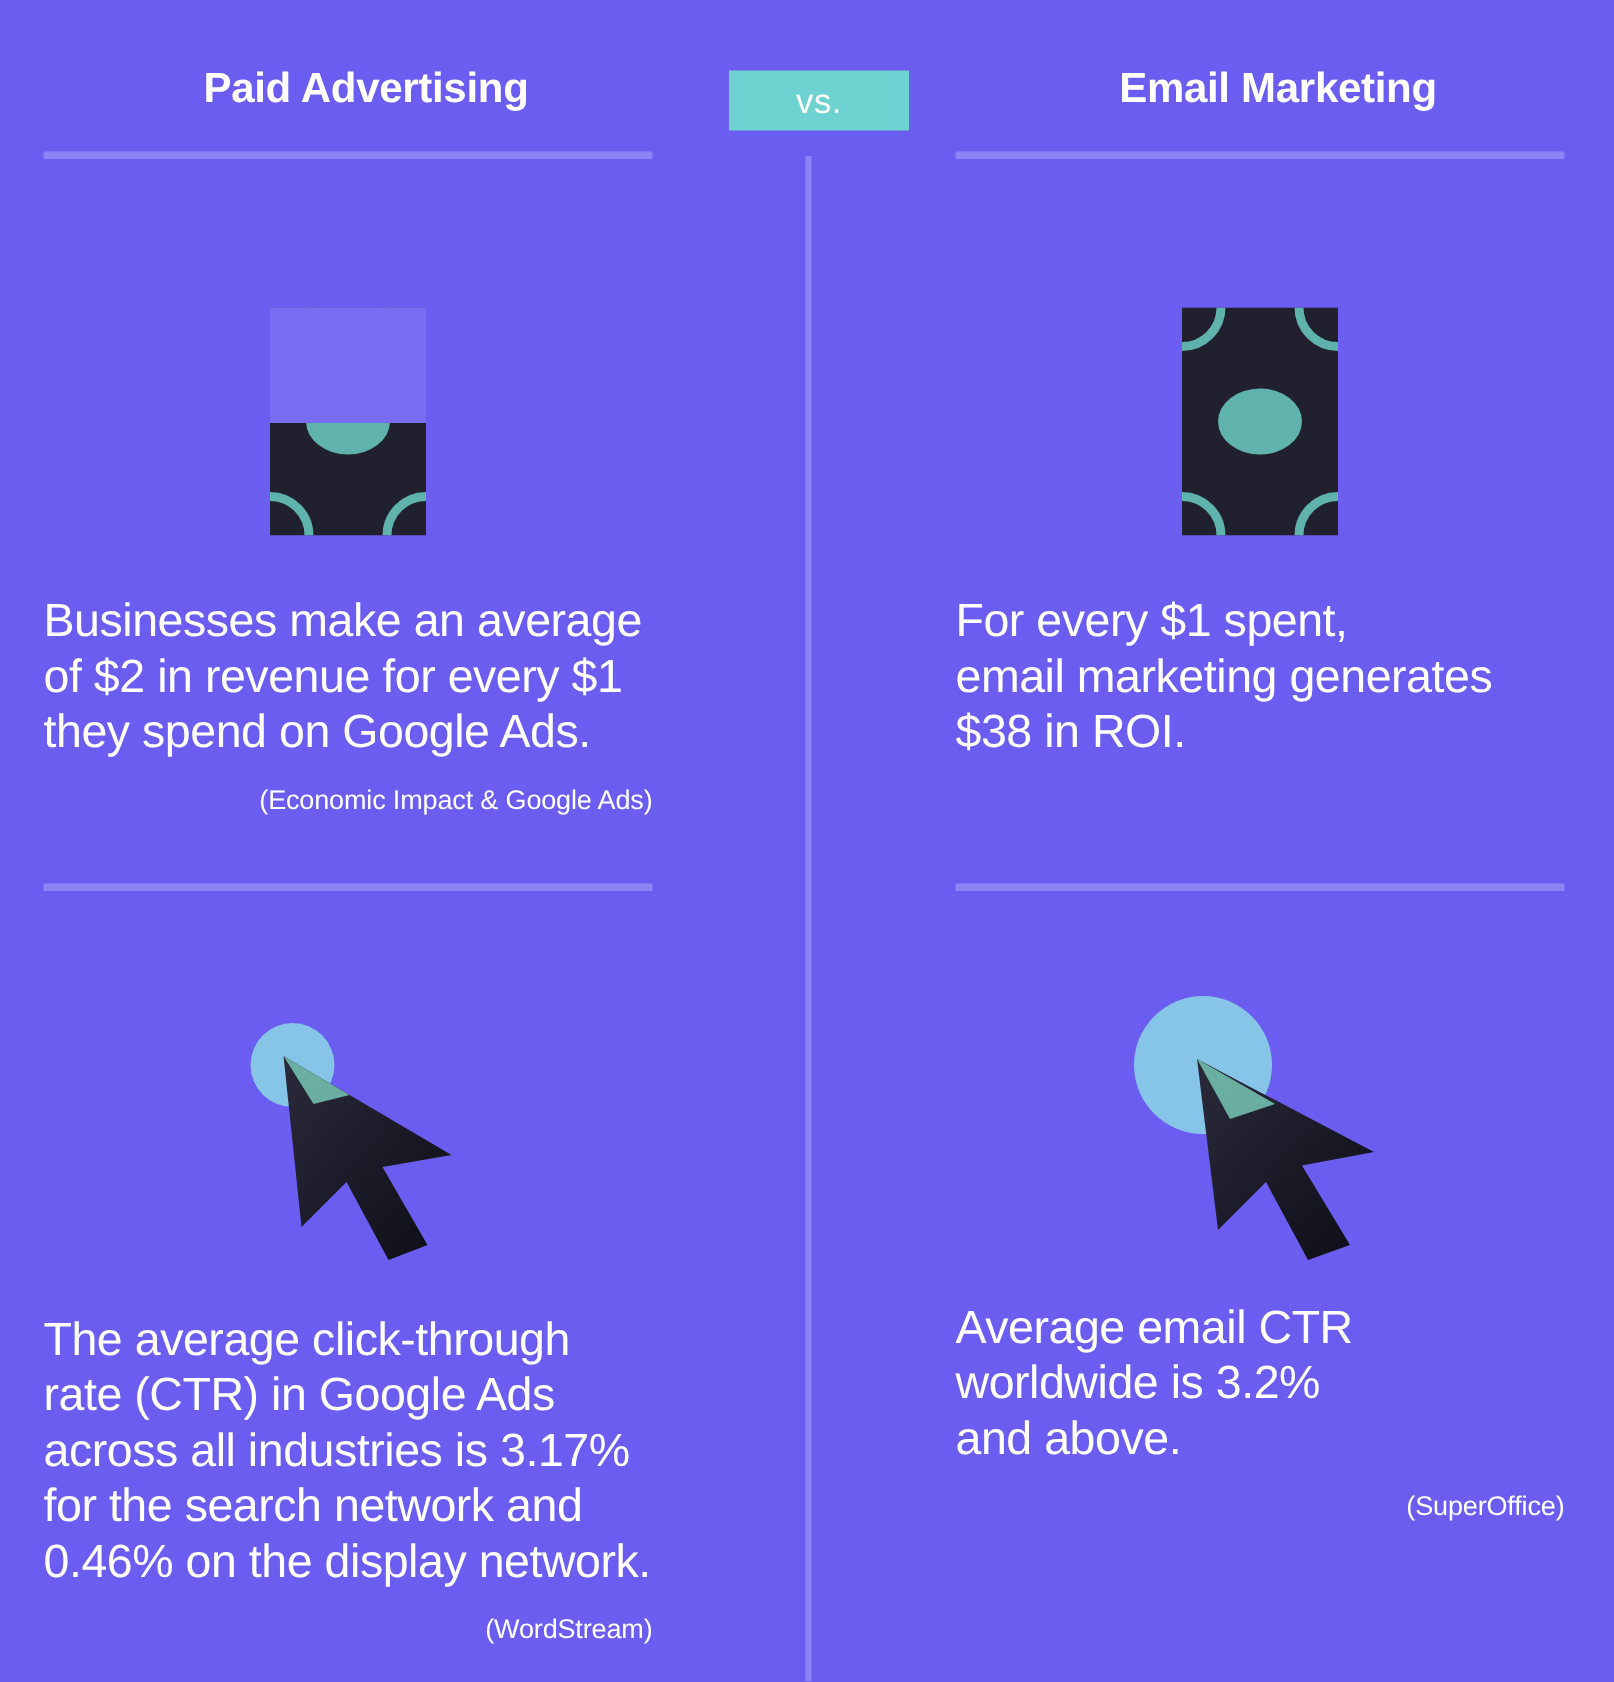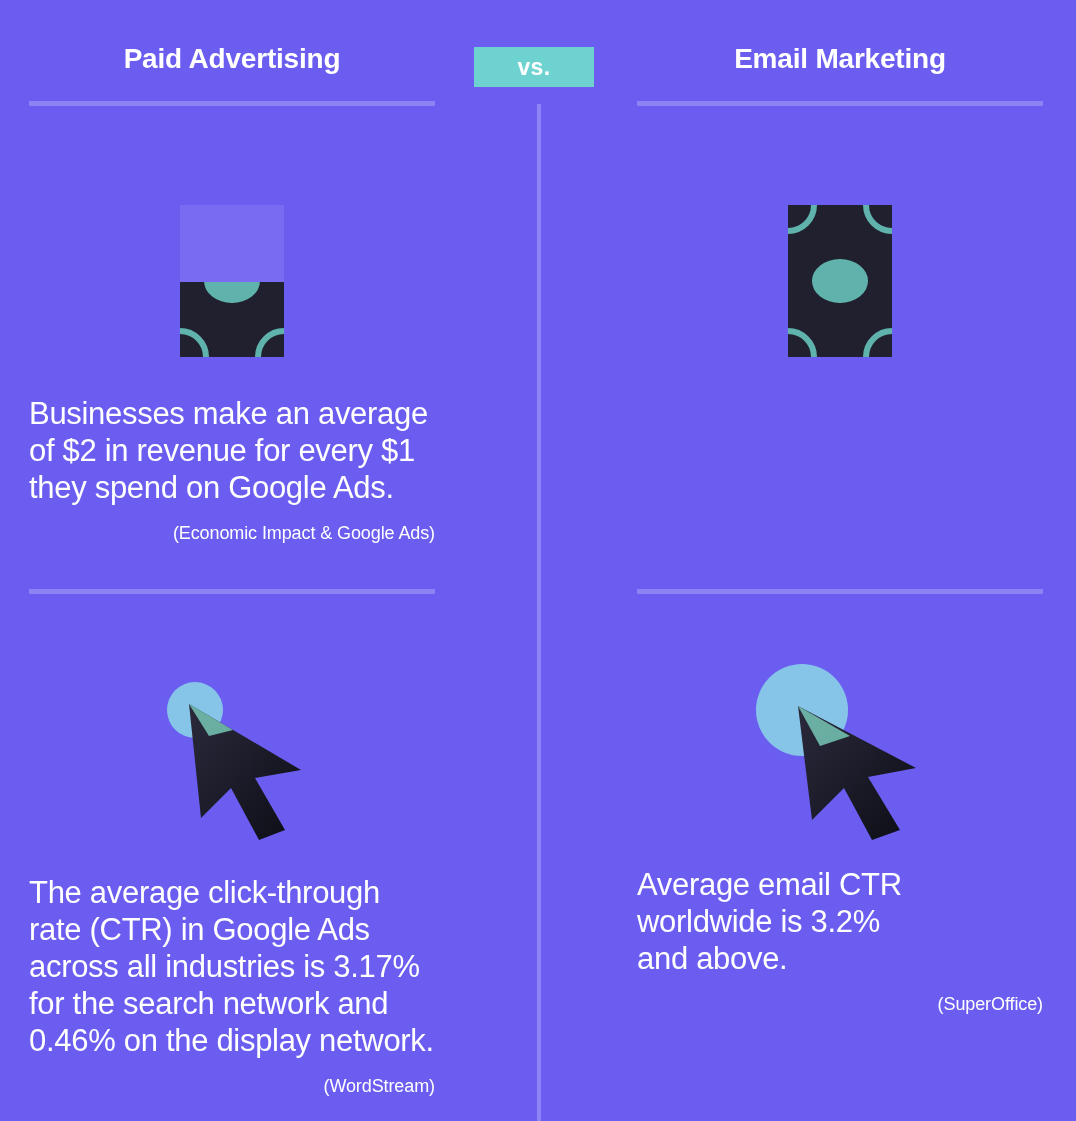--- a/index.html
+++ b/index.html
@@ -28,21 +28,21 @@
     left: 537px;
     top: 104px;
     width: 4px;
     height: 1017px;
     background: #8d83f5;
   }
 
   
   .header {
     position: absolute;
-    left: 0;
+    left: 12px;
     top: 0;
     width: 868px;
     height: 104px;
   }
   .col-title {
     position: absolute;
     top: 43px;
     font-size: 28px;
     font-weight: bold;
     color: #ffffff;
@@ -57,21 +57,21 @@
     position: absolute;
     left: 474px;
     top: 47px;
     width: 120px;
     height: 40px;
     background: #6ed3d0;
     display: flex;
     align-items: center;
     justify-content: center;
     font-size: 23px;
-    font-weight: bold;
+    font-weight: normal;
     color: #ffffff;
     letter-spacing: 0.4px;
   }
 
   
   .h-rule {
     position: absolute;
     height: 5px;
     background: #8d83f5;
     border-radius: 1px;
@@ -188,20 +188,23 @@
         <svg width="104" height="152" viewBox="0 0 104 152" xmlns="http://www.w3.org/2000/svg">
           <rect x="0" y="0" width="104" height="152" fill="#20202e"></rect>
           <ellipse cx="52" cy="76" rx="28" ry="22" fill="#60b3ad"></ellipse>
           <path d="M0 26 A26 26 0 0 0 26 0" fill="none" stroke="#60b3ad" stroke-width="6"></path>
           <path d="M104 26 A26 26 0 0 1 78 0" fill="none" stroke="#60b3ad" stroke-width="6"></path>
           <path d="M0 126 A26 26 0 0 1 26 152" fill="none" stroke="#60b3ad" stroke-width="6"></path>
           <path d="M104 126 A26 26 0 0 0 78 152" fill="none" stroke="#60b3ad" stroke-width="6"></path>
         </svg>
       </div>
     </div>
+    <div class="stat-text" style="margin-top:38px;">For every $1 spent,
+email marketing generates
+$38 in ROI.</div>
   </div>
 
   <div class="panel left" id="block-2-left">
     <div class="panel-figure">
       <div class="cursor-wrap" style="width:170px;height:180px;">
         <svg width="170" height="180" viewBox="0 0 170 180" xmlns="http://www.w3.org/2000/svg">
           <defs>
             <linearGradient id="curGradA" x1="0" y1="0" x2="1" y2="1">
               <stop offset="0%" stop-color="#2a2a3c"></stop>
               <stop offset="100%" stop-color="#0d0d16"></stop>

